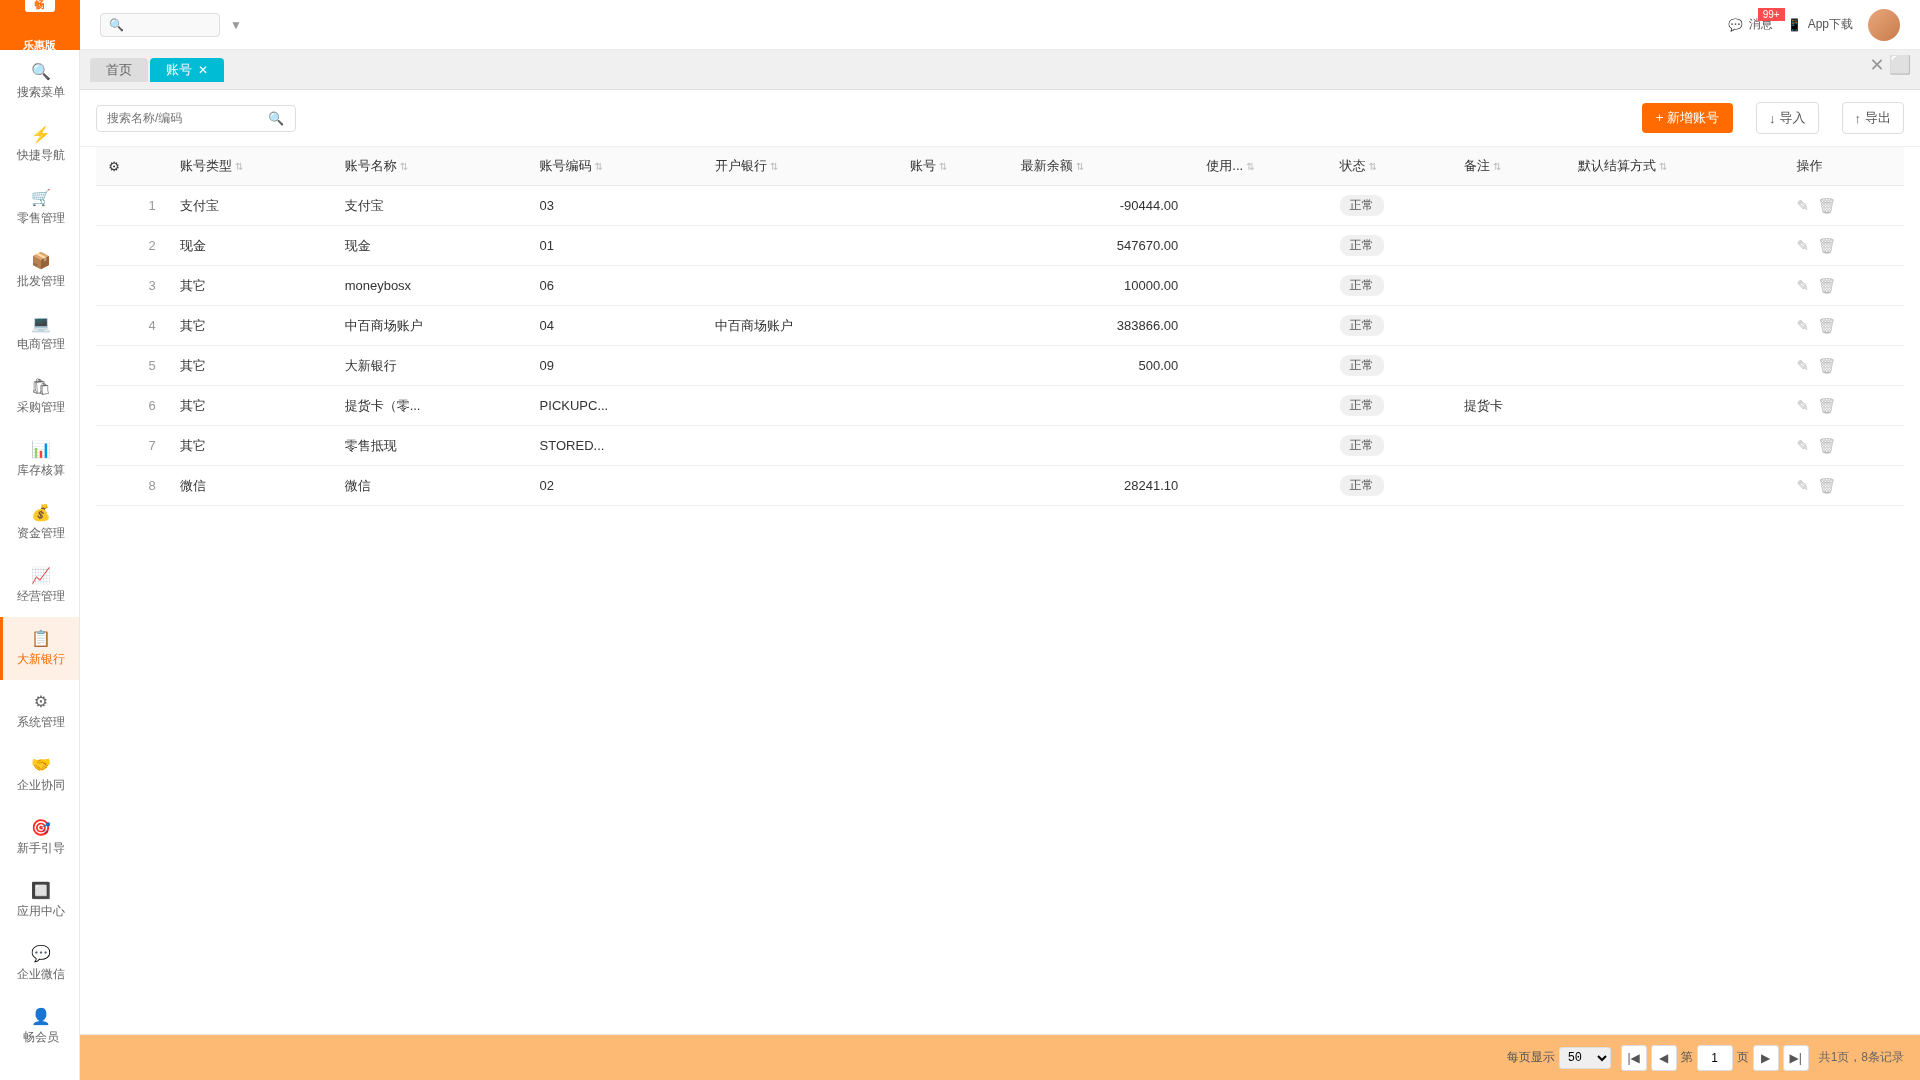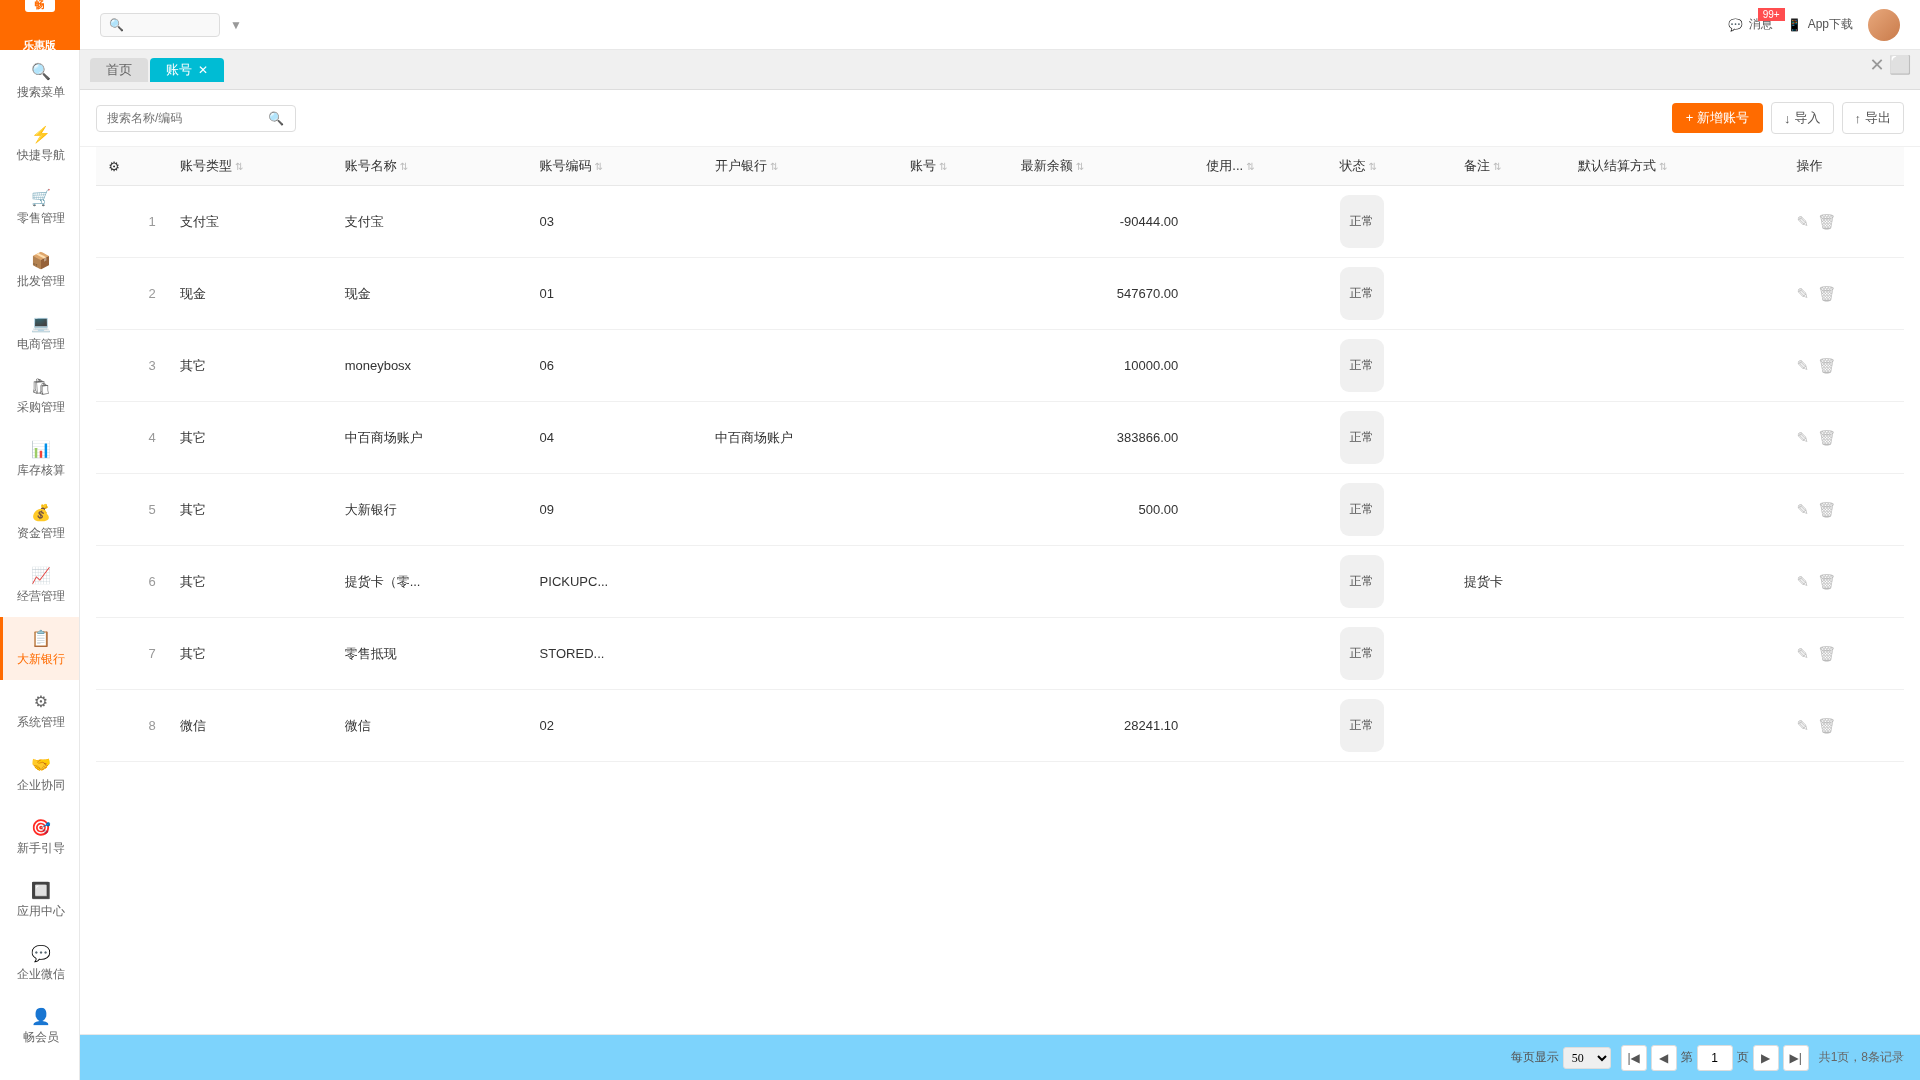--- a/index.html
+++ b/index.html
@@ -205,21 +205,21 @@
     .search-box input {
       border: none;
       outline: none;
       font-size: 12px;
       color: #999;
       width: 100%;
       font-family: inherit;
     }
     .btn-group {
       display: flex;
-      gap: 8px;
+      gap: 23px;
       align-items: center;
     }
     .btn-primary {
       background: #ff6b00;
       color: #fff;
       border: none;
       border-radius: 4px;
       padding: 6px 14px;
       cursor: pointer;
       font-size: 13px;
@@ -271,21 +271,21 @@
     }
     tbody td {
       padding: 9px 8px;
       color: #333;
       white-space: nowrap;
     }
     .col-index { width: 40px; color: #999; text-align: center; }
     .col-gear { width: 36px; text-align: center; }
     .status-badge {
       display: inline-block;
-      padding: 18px 10px;
+      padding: 2px 10px;
       border-radius: 9px;
       font-size: 12px;
       background: #e8e8e8;
       color: #555;
     }
     .status-badge.normal { background: #f0f0f0; color: #555; }
     .action-icons {
       display: flex;
       gap: 8px;
       align-items: center;
@@ -299,35 +299,35 @@
     
     .footer {
       height: 46px;
       border-top: 1px solid #e8e8e8;
       display: flex;
       align-items: center;
       justify-content: flex-end;
       padding: 0 16px;
       gap: 10px;
       flex-shrink: 0;
-      background: #7dd3fc;
+      background: #fdba74;
     }
     .page-size-select {
       display: flex;
       align-items: center;
       gap: 4px;
       font-size: 12px;
       color: #555;
     }
     .page-size-select select {
       border: 1px solid #ddd;
       border-radius: 3px;
       padding: 2px 4px;
       font-size: 12px;
-      font-family: Liberation Serif, serif;
+      font-family: Liberation Mono, monospace;
       outline: none;
     }
     .page-nav {
       display: flex;
       align-items: center;
       gap: 4px;
     }
     .page-btn {
       width: 26px;
       height: 26px;

